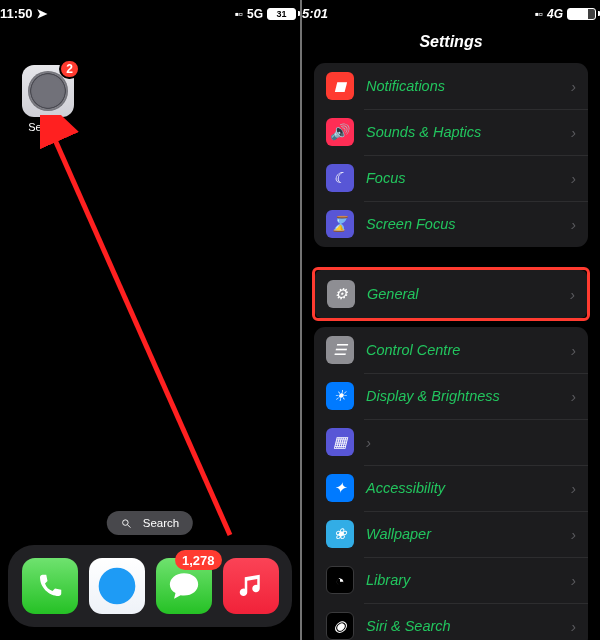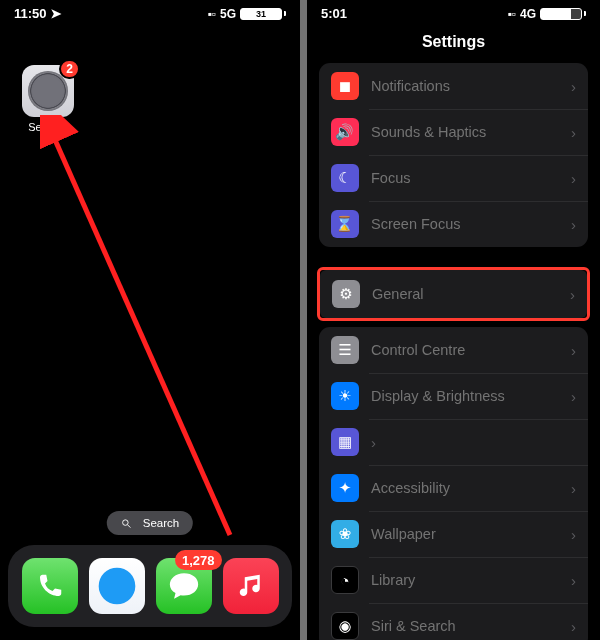--- a/index.html
+++ b/index.html
@@ -1,26 +1,26 @@
 <!DOCTYPE html>
 <html><head>
 <meta charset="utf-8">
 <style>
   * { margin: 0; padding: 0; box-sizing: border-box; font-family: -apple-system, BlinkMacSystemFont, "Helvetica Neue", Arial, sans-serif; }
   body { background: #fff; display: flex; width: 600px; height: 640px; overflow: hidden; }
   .phone { position: relative; width: 300px; height: 640px; background: #000; color: #fff; overflow: hidden; }
-  .phone + .phone { border-left: 7px solid #737373; }
-
-  
-  .status { display: flex; justify-content: space-between; align-items: center; padding: 6px 14px 4px; font-size: 13px; font-weight: 600; }
+  .phone + .phone { border-left: 2px solid #737373; font-style: italic; }
+
+  
+  .status { display: flex; justify-content: space-between; align-items: center; padding: 6px 0 4px; font-size: 13px; font-weight: 600; }
   .status .left { display: flex; align-items: center; gap: 4px; }
   .status .right { display: flex; align-items: center; gap: 4px; font-size: 12px; font-weight: 600; }
 
   .battery { display: inline-flex; align-items: center; gap: 2px; }
-  .battery-body { position: relative; width: 42px; height: 12px; border: 1px solid #fff; border-radius: 3px; display: inline-flex; align-items: center; justify-content: center; font-size: 9px; font-weight: 700; color: #000; background: #fff; }
+  .battery-body { position: relative; width: 29px; height: 12px; border: 1px solid #fff; border-radius: 3px; display: inline-flex; align-items: center; justify-content: center; font-size: 9px; font-weight: 700; color: #000; background: #fff; }
   .battery-body.partial { background: linear-gradient(to right, #fff 75%, rgba(255,255,255,0.25) 75%); }
   .battery-tip { width: 2px; height: 5px; background: #fff; border-radius: 0 1px 1px 0; }
 
   
   .home-area { position: relative; width: 100%; height: calc(100% - 30px); }
   .app-icon { position: absolute; top: 40px; left: 22px; width: 52px; text-align: center; }
   .app-icon .tile { width: 52px; height: 52px; border-radius: 12px; background: linear-gradient(#e6e6ea, #cfcfd6); display: flex; align-items: center; justify-content: center; margin-bottom: 4px; position: relative; }
   .app-icon .tile .gear-outer { width: 40px; height: 40px; border-radius: 50%; background: radial-gradient(circle, #717179 0 58%, #4e4e56 60% 62%, #8c8c94 64% 100%); display: flex; align-items: center; justify-content: center; box-shadow: inset 0 0 4px rgba(0,0,0,.4); }
   .badge { position: absolute; top: -6px; right: -6px; min-width: 20px; height: 20px; background: #ff3b30; border-radius: 10px; color: #fff; font-size: 12px; font-weight: 600; display: flex; align-items: center; justify-content: center; padding: 0 5px; border: 2px solid #000; }
   .app-label { font-size: 11px; color: #fff; }
@@ -37,21 +37,21 @@
   .dock .dock-tile.messages { background: linear-gradient(#6fe26f,#25c125); }
   .dock .dock-tile.music { background: linear-gradient(#fb4356,#f12239); }
   .dock .badge { border-color: rgba(0,0,0,0.0); top:-8px; right:-10px; height:20px; font-size:13px; padding:0 5px; }
 
   
   .title-bar { text-align: center; font-weight: 600; font-size: 16px; padding: 8px 0 12px; }
   .section { margin: 0 12px 20px; background: #1c1c1e; border-radius: 11px; overflow: hidden; }
   .row { display: flex; align-items: center; padding: 9px 12px; gap: 12px; font-size: 14.5px; position: relative; }
   .row + .row::before { content: ""; position: absolute; top: 0; left: 50px; right: 0; height: 1px; background: rgba(255,255,255,0.08); }
   .row .ricon { width: 28px; height: 28px; border-radius: 6px; display: flex; align-items: center; justify-content: center; font-size: 15px; flex-shrink: 0; }
-  .row .label { flex: 1; color: #737373; }
+  .row .label { flex: 1; color: #22c55e; }
   .row .chev { color: #5a5a5e; font-size: 15px; }
 
   .highlight-wrap { margin: 0 10px 6px; border: 3px solid #ff3b30; border-radius: 6px; }
   .highlight-wrap .row { background:#1c1c1e; border-radius:6px; padding:10px 12px; }
 
   
   .bg-red{background:#ff3b30}.bg-pink{background:#ff2d55}.bg-indigo{background:#5856d6}.bg-gray{background:#8e8e93}
   .bg-blue{background:#007aff}.bg-cyan{background:#32ade6}.bg-black{background:#000;border:1px solid #3a3a3c}
 
 </style>

